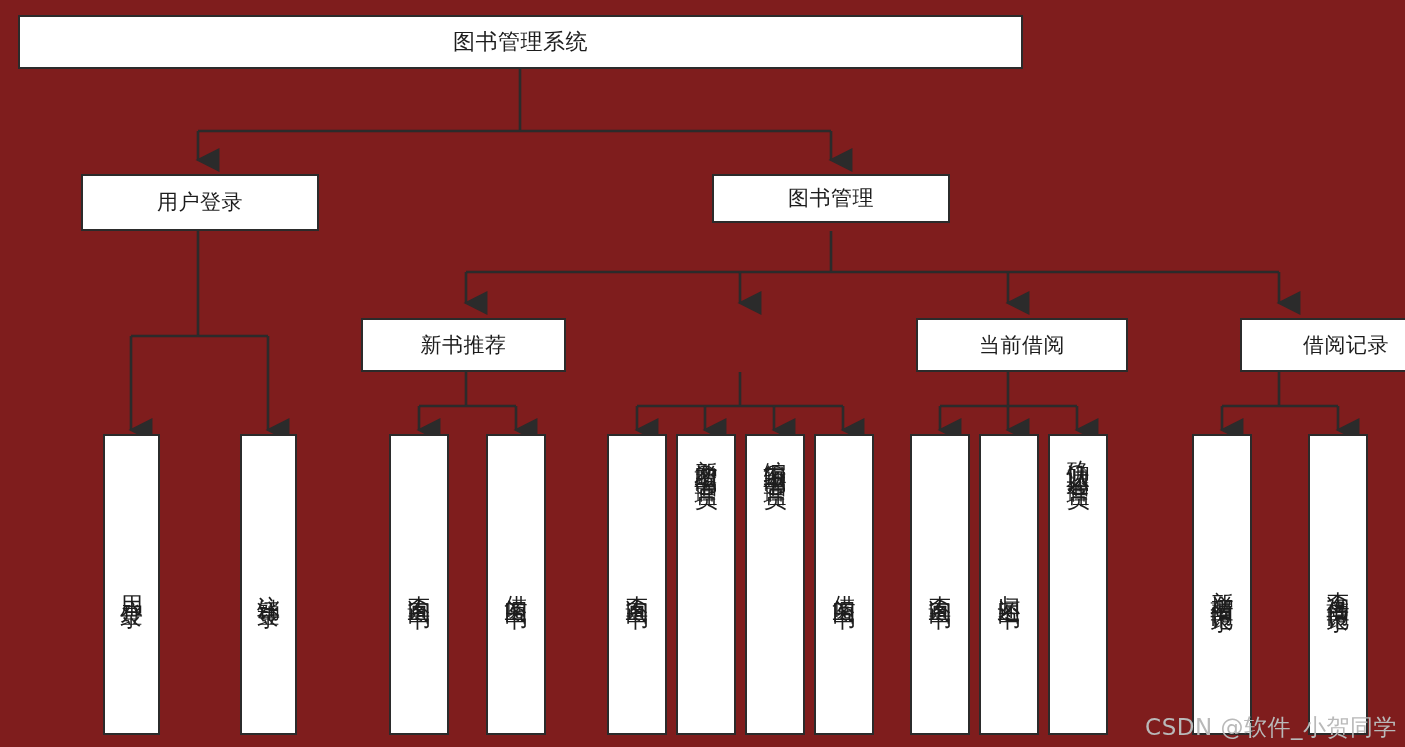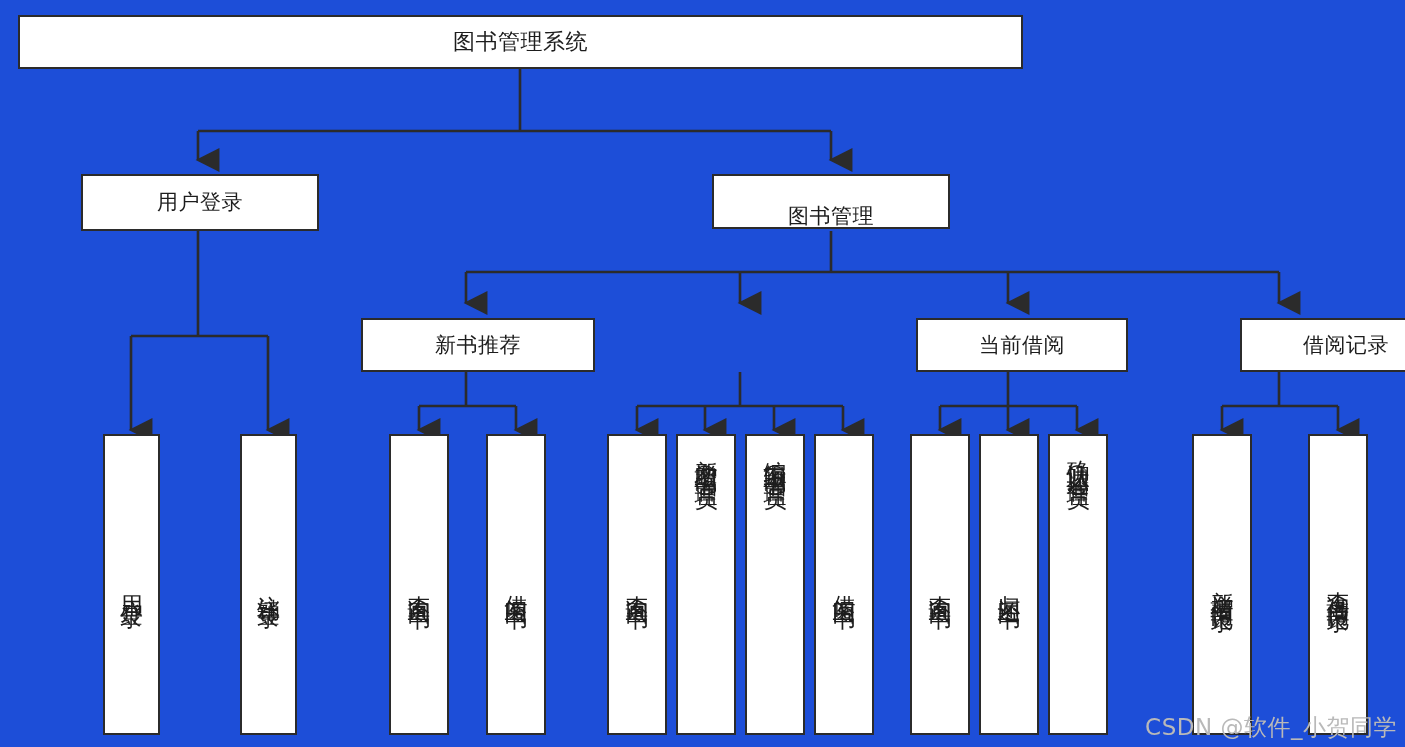--- a/index.html
+++ b/index.html
@@ -5,21 +5,21 @@
 <style>
   html,body{margin:0;padding:0;background:#ffffff;}
   body{
     font-family:"DejaVu Sans","Liberation Sans",sans-serif;
     color:#1d1d1d;
   }
   #canvas{
     position:relative;
     width:1405px;
     height:747px;
-    background:#1d4ed8;
+    background:#7f1d1d;
     overflow:hidden;
   }
   
   .node{
     position:absolute;
     box-sizing:border-box;
     background:#ffffff;
     border:2px solid #2b2b2b;
     display:flex;
     align-items:center;
@@ -133,25 +133,25 @@
     </g>
   </svg>
 
   <div class="node horiz root" style="left:18px;top:15px;width:1005px;height:54px;">
     <span class="label">图书管理系统</span>
   </div>
 
   <div class="node horiz" style="left:81px;top:174px;width:238px;height:57px;">
     <span class="label">用户登录</span>
   </div>
-  <div class="node horiz" style="left:712px;top:174px;width:238px;height:55px;align-items:flex-end;">
+  <div class="node horiz" style="left:712px;top:174px;width:238px;height:49px;">
     <span class="label">图书管理</span>
   </div>
 
-  <div class="node horiz" style="left:361px;top:318px;width:234px;height:54px;">
+  <div class="node horiz" style="left:361px;top:318px;width:205px;height:54px;">
     <span class="label">新书推荐</span>
   </div>
   <div class="node horiz" style="left:902px;top:318px;width:212px;height:54px;margin-left:14px;">
     <span class="label">当前借阅</span>
   </div>
   <div class="node horiz" style="left:1240px;top:318px;width:212px;height:54px;align-items:center;">
     <span class="label">借阅记录</span>
   </div>
 
   <div class="node leaf mid" style="left:103px;top:434px;width:57px;height:301px;">

